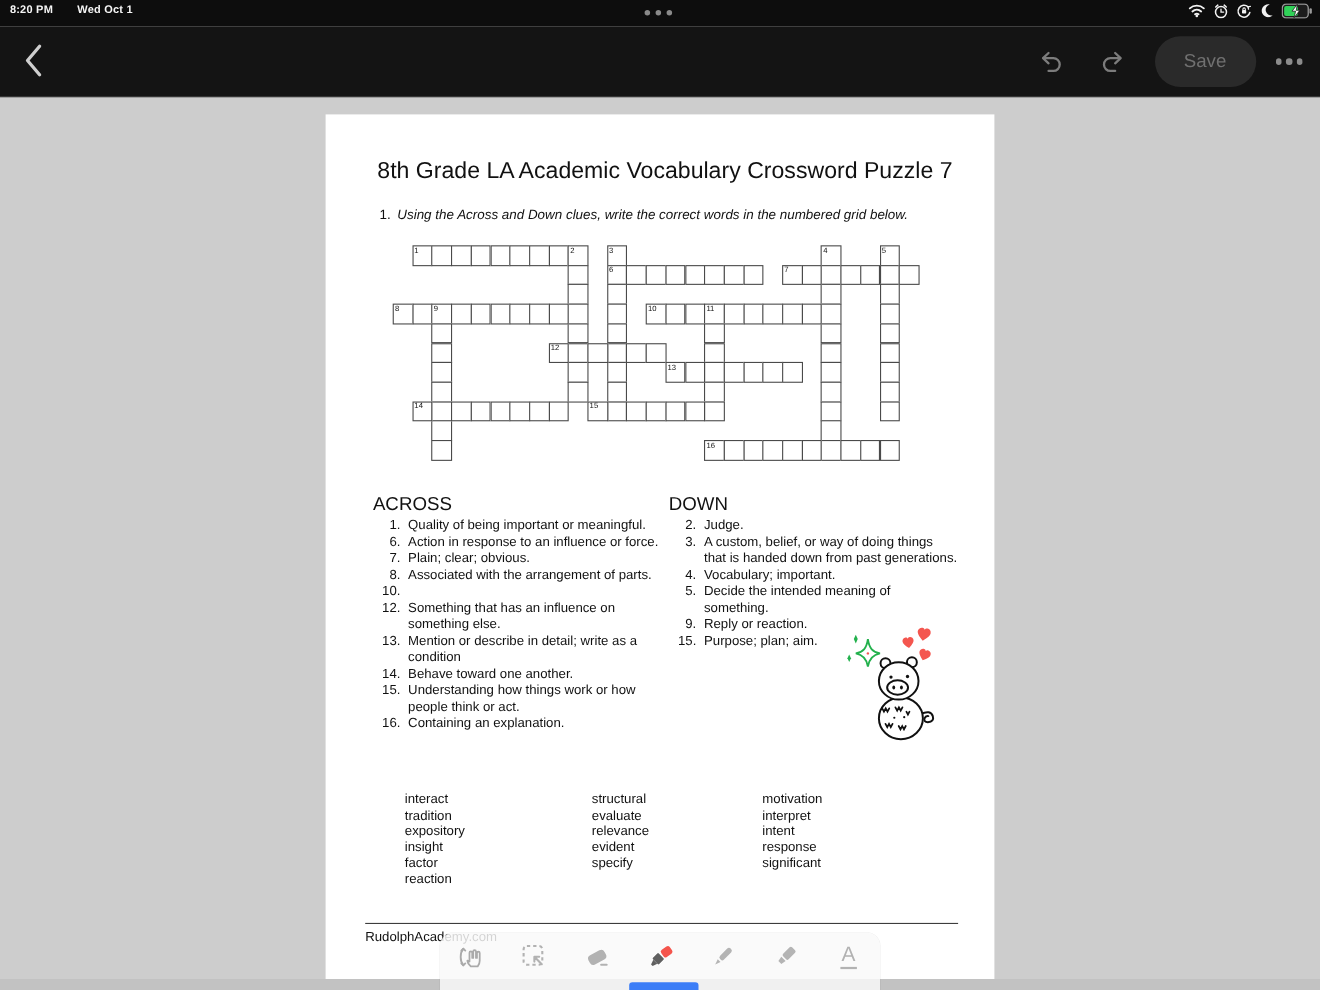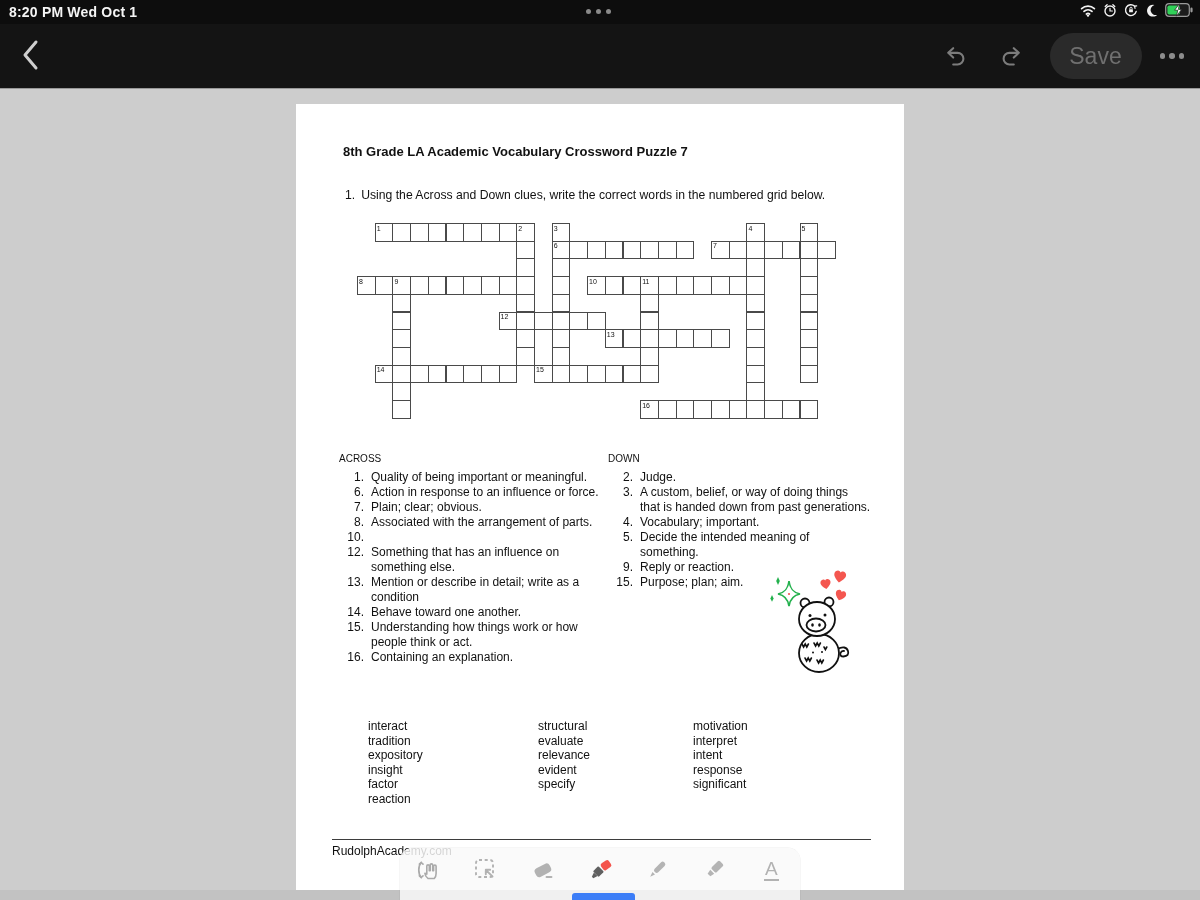--- a/index.html
+++ b/index.html
@@ -3,49 +3,49 @@
 <meta charset="utf-8">
 <style>
   html,body{margin:0;padding:0;}
   body{
     width:1200px;height:900px;position:relative;overflow:hidden;
     background:#cdcdcd;font-family:"Liberation Sans",sans-serif;
     -webkit-font-smoothing:antialiased;
   }
   
   .status-bar{position:absolute;top:0;left:0;width:1200px;height:24px;background:#0d0d0d;color:#f5f5f5;z-index:30;}
-  .sb-left{position:absolute;left:9px;top:4px;display:flex;gap:4px;font-size:14px;font-weight:700;letter-spacing:.2px;}
+  .sb-left{position:absolute;left:9px;top:4px;display:flex;gap:22px;font-size:10px;font-weight:700;letter-spacing:.2px;}
   .sb-center{position:absolute;left:586px;top:9px;display:flex;gap:5px;}
   .sb-center i{width:5px;height:5px;border-radius:50%;background:#8a8a8a;}
   .sb-right{position:absolute;right:7px;top:4px;display:flex;align-items:center;gap:7px;height:16px;}
   
   .nav-bar{position:absolute;top:24px;left:0;width:1200px;height:64px;background:#141414;z-index:30;}
   .back-btn{position:absolute;left:20px;top:15px;width:22px;height:32px;}
   .nav-right{position:absolute;right:14px;top:0;height:64px;display:flex;align-items:center;}
   .icon-btn{width:28px;height:28px;display:flex;align-items:center;justify-content:center;}
   .save-btn{width:92px;height:46px;border-radius:23px;background:#2a2a2a;color:#707070;
-    font-size:23px;display:flex;align-items:center;justify-content:center;margin-left:24px;}
+    font-size:17px;display:flex;align-items:center;justify-content:center;margin-left:24px;}
   .more-btn{margin-left:16px;display:flex;gap:4px;padding:6px 2px;}
   .more-btn i{width:5.5px;height:5.5px;border-radius:50%;background:#8c8c8c;}
   .undo-redo{display:flex;gap:28px;margin-right:0;}
   
   .canvas{position:absolute;top:88px;left:0;width:1200px;height:812px;background:#cdcdcd;border-top:1px solid #999;box-sizing:border-box;}
   .page{position:absolute;left:296px;top:15px;width:608px;height:797px;background:#ffffff;color:#111;}
-  .doc-title{position:absolute;left:47px;top:40px;font-size:13px;color:#111;white-space:nowrap;font-weight:bold;}
+  .doc-title{position:absolute;left:47px;top:40px;font-size:21px;color:#111;white-space:nowrap;}
   .doc-instruction{position:absolute;left:49px;top:84px;font-size:12.2px;white-space:nowrap;}
-  .doc-instruction .it{margin-left:6px;}
+  .doc-instruction .it{font-style:italic;margin-left:6px;}
   
   #crossword{position:absolute;left:61px;top:119px;}
   .cw-cell{position:absolute;box-sizing:border-box;border:1px solid #4a4a4a;background:#fff;}
   .cw-num{position:absolute;top:0.5px;left:1px;font-size:7px;line-height:7px;color:#111;}
   
   .clues{position:absolute;font-size:12px;line-height:15px;color:#111;}
   #across-sec{left:43px;top:347px;width:276px;}
   #down-sec{left:312px;top:347px;width:276px;}
-  .clue-header{font-size:10px;margin-bottom:4px;}
+  .clue-header{font-size:17px;margin-bottom:4px;}
   .clue-row{display:flex;}
   .clue-num{width:25px;text-align:right;flex:none;}
   .clue-text{margin-left:7px;white-space:pre-line;}
   
   #wordbank{position:absolute;left:72px;top:615px;display:flex;font-size:12px;line-height:14.5px;}
   .wb-col0{width:170px;}
   .wb-col1{width:155px;}
   
   .footer-line{position:absolute;left:36px;top:735px;width:539px;border-top:1px solid #3d3d3d;}
   .footer-text{position:absolute;left:36px;top:740px;font-size:12px;}

